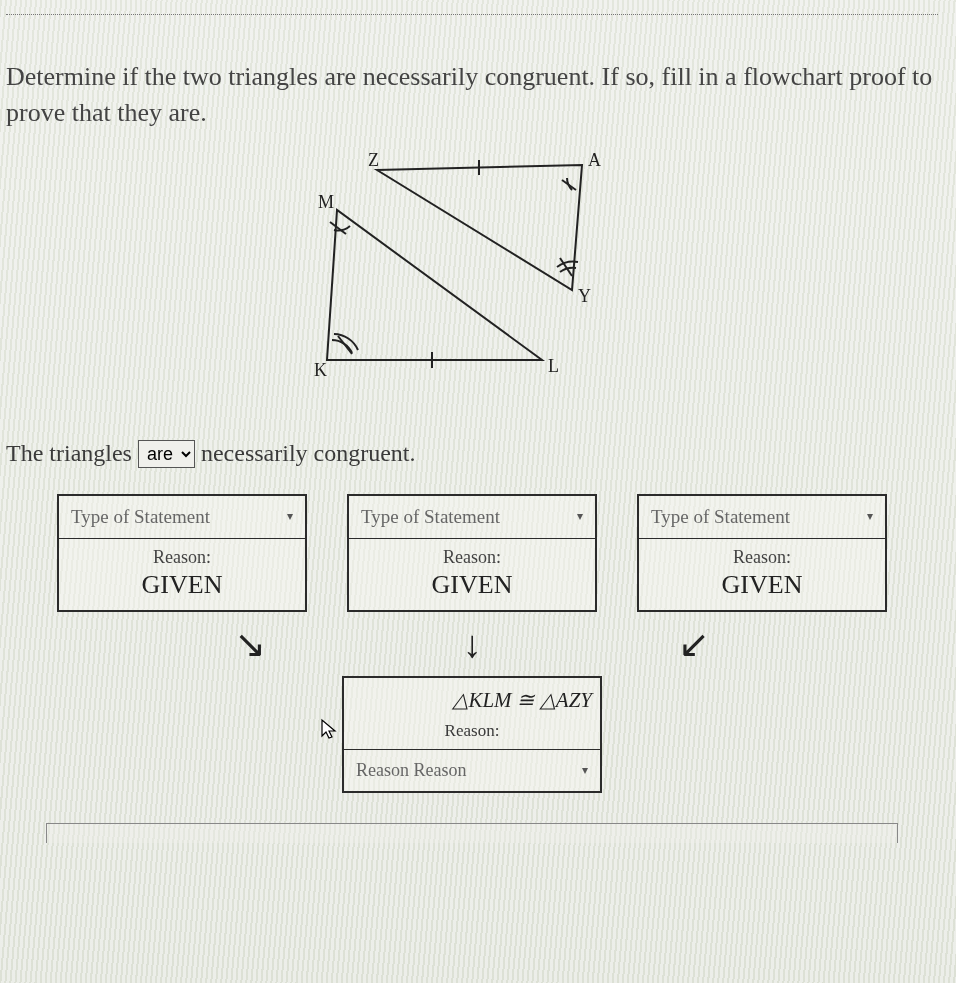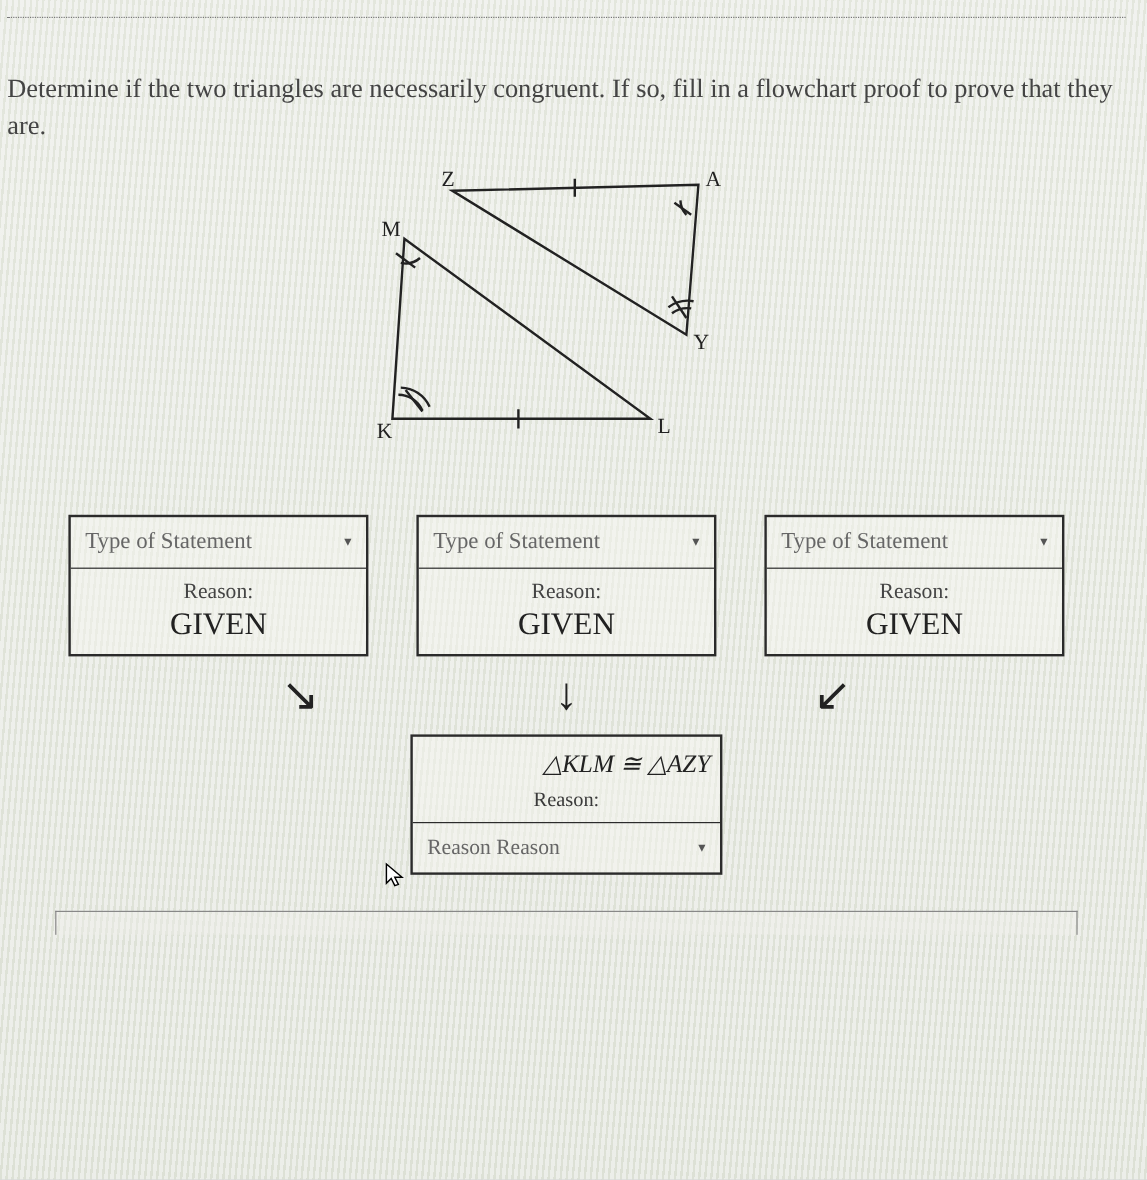--- a/index.html
+++ b/index.html
@@ -25,21 +25,21 @@
     min-height: 100%;
     padding: 10px 18px 20px 6px;
     color: #3a3a3a;
   }
   .topline {
     border-top: 1px dotted #777;
     height: 1px;
     margin: 4px 0 14px 0;
   }
   .prompt {
-    font-size: 22px;
+    font-size: 26px;
     line-height: 1.4;
     color: #444;
     margin-bottom: 18px;
     margin-top: 44px;
   }
   .diagram-wrap {
     width: 100%;
     display: flex;
     justify-content: center;
     margin: 10px 0 30px 0;
@@ -201,20 +201,27 @@
     <text x="86" y="16">Z</text>
     <text x="306" y="16">A</text>
     <text x="296" y="152">Y</text>
     <text x="36" y="58">M</text>
     <text x="32" y="226">K</text>
     <text x="266" y="222">L</text>
   </g>
 </svg>
 </div>
 
+<div class="sentence">
+  <span>The triangles</span>
+  <select>
+    <option>are</option>
+  </select>
+  <span>necessarily congruent.</span>
+</div>
 
 
 <div class="flow-row">
   <div class="card">
     <div class="dd">
       <span>Type of Statement</span>
       <span class="caret">▾</span>
     </div>
     <div class="reason-block">
       <div class="reason-label">Reason:</div>

